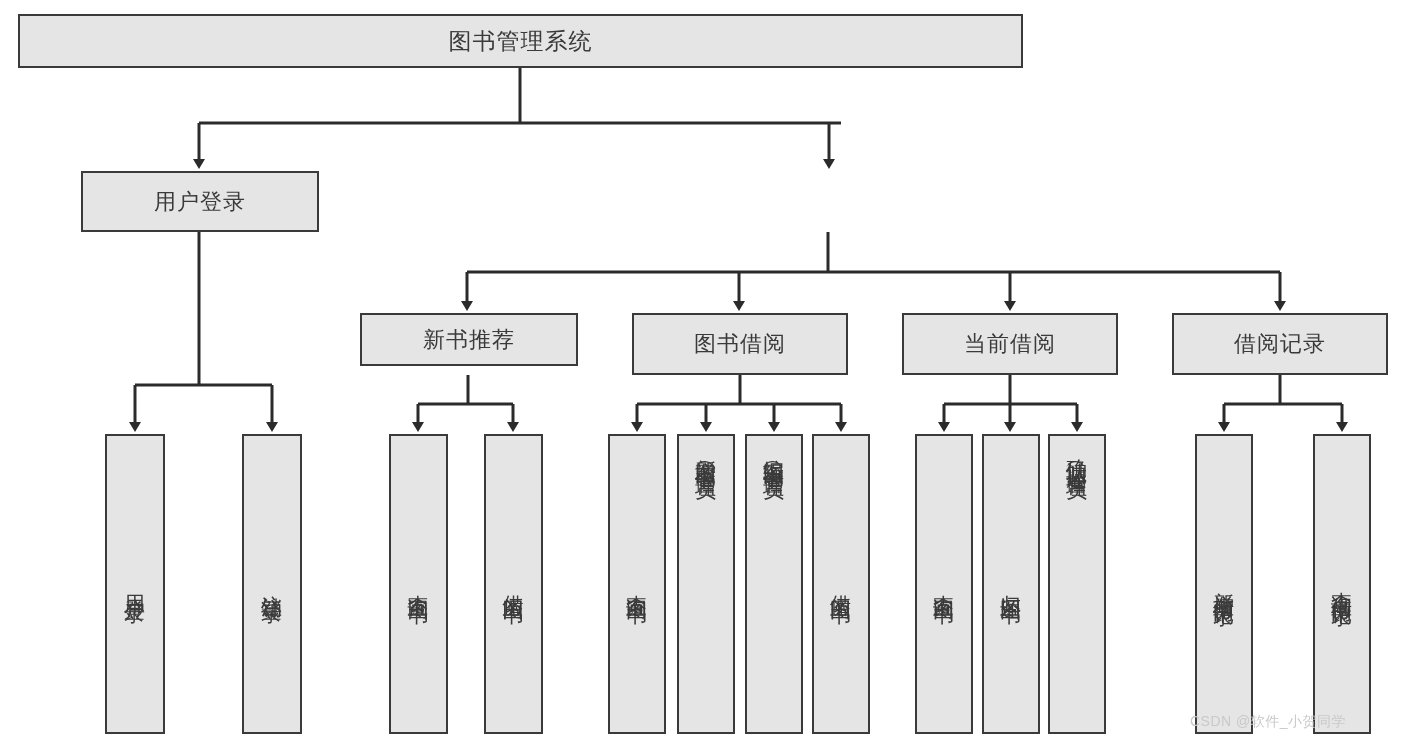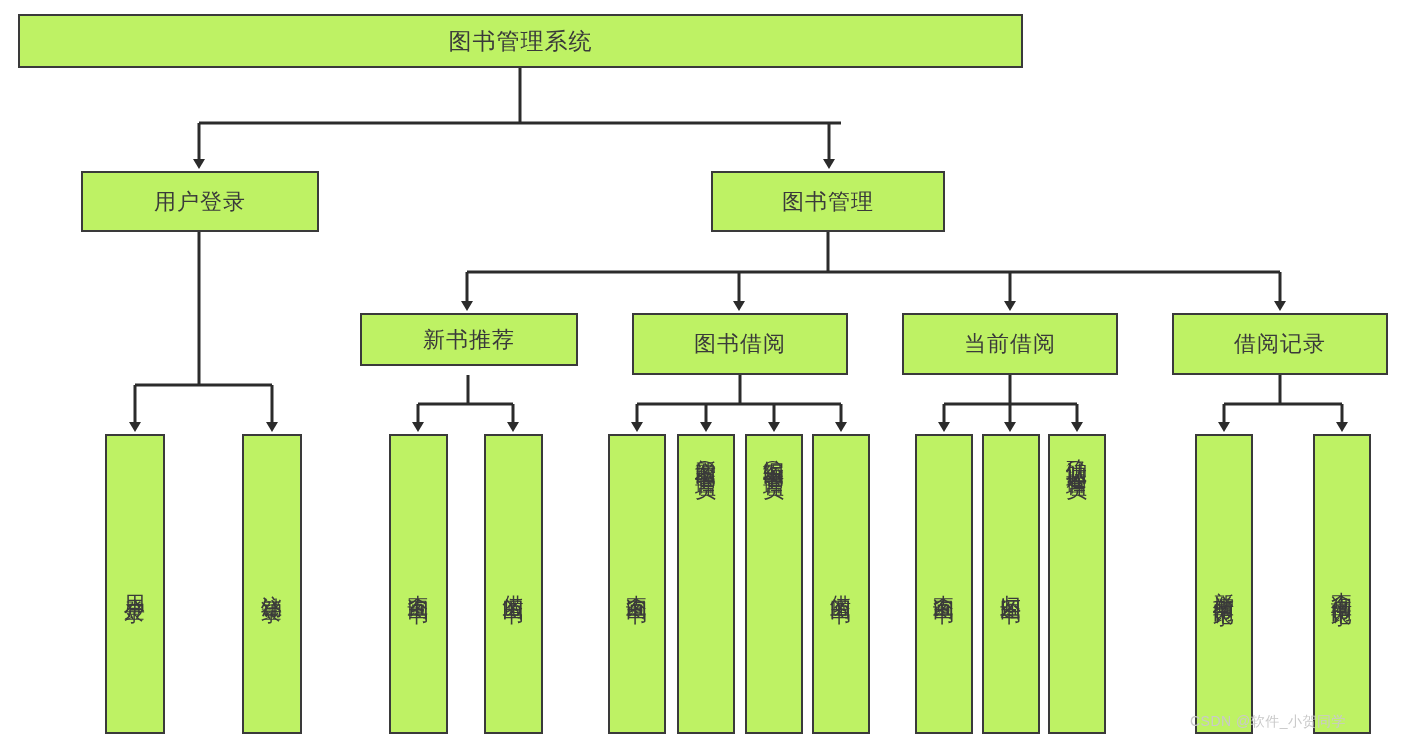--- a/index.html
+++ b/index.html
@@ -21,21 +21,21 @@
     left: 0;
     top: 0;
     width: 1405px;
     height: 747px;
     pointer-events: none;
   }
   .node {
     position: absolute;
     box-sizing: border-box;
     border: 2px solid #3a3a3a;
-    background: #bef264;
+    background: #e5e5e5;
     color: #3a3a3a;
     display: flex;
     align-items: center;
     justify-content: center;
     text-align: center;
     z-index: 2;
   }
   .node .label {
     display: block;
     white-space: pre;
@@ -134,23 +134,20 @@
   </svg>
 
   <div class="node h root" style="left:18px; top:14px; width:1005px; height:54px;">
     <span class="label">图书管理系统</span>
   </div>
 
   <div class="node h" style="left:81px; top:171px; width:238px; height:61px;">
     <span class="label">用户登录</span>
   </div>
 
-  <div class="node h" style="left:711px; top:171px; width:234px; height:61px;">
-    <span class="label">图书管理</span>
-  </div>
 
   <div class="node h" style="left:360px; top:313px; width:218px; height:53px;">
     <span class="label">新书推荐</span>
   </div>
 
   <div class="node h" style="left:632px; top:313px; width:216px; height:62px;">
     <span class="label">图书借阅</span>
   </div>
 
   <div class="node h" style="left:902px; top:313px; width:216px; height:62px;">

